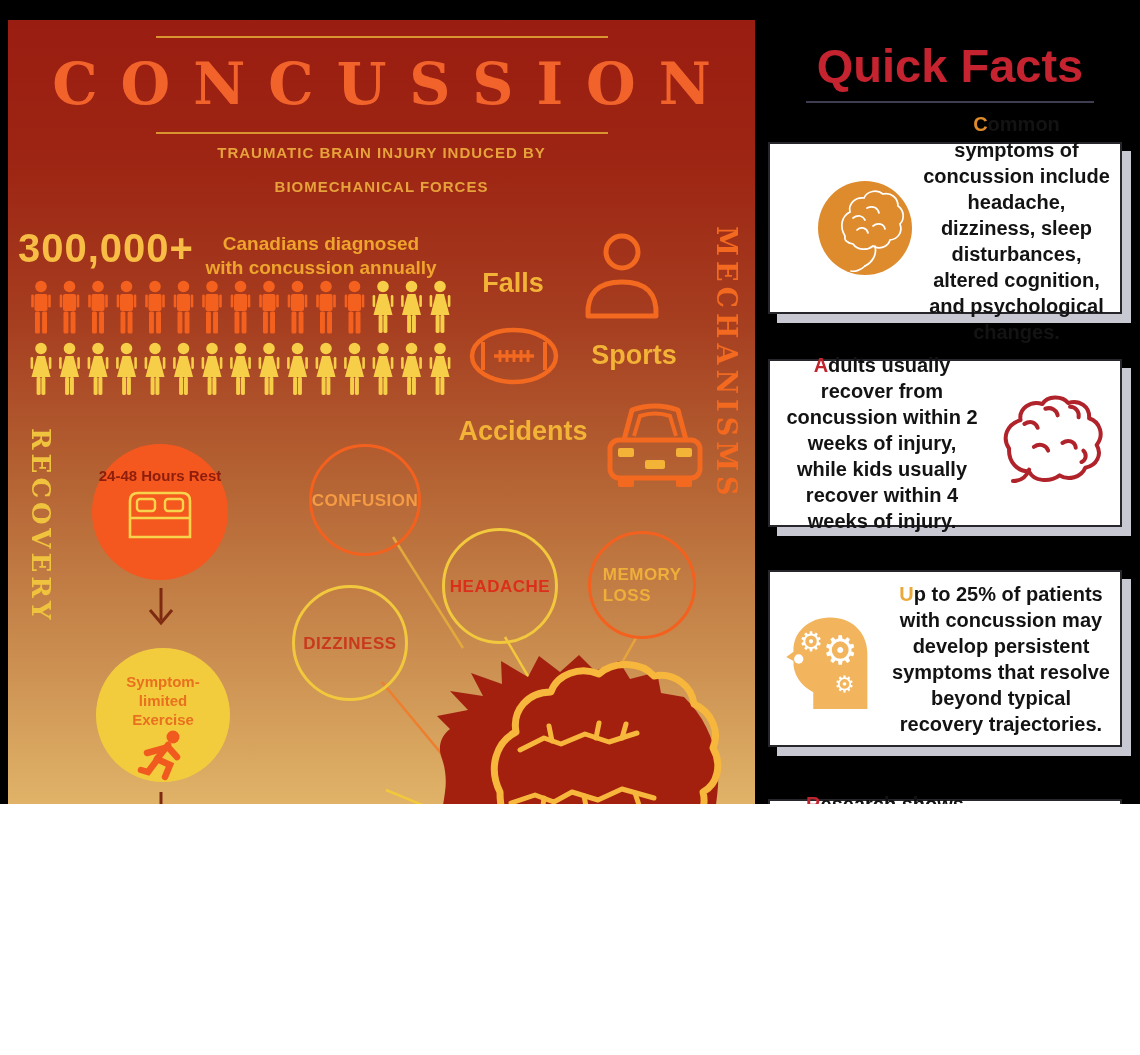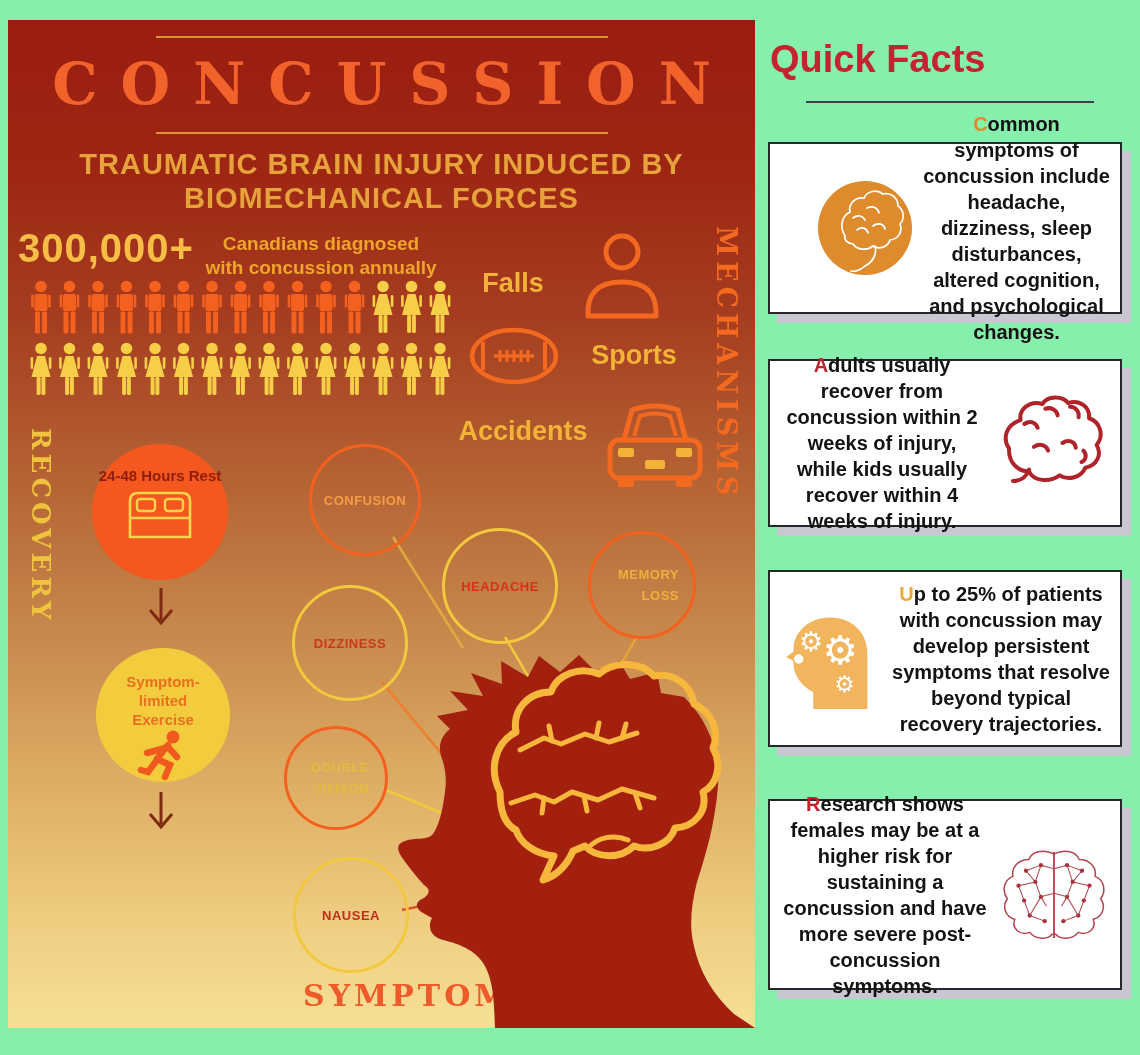--- a/index.html
+++ b/index.html
@@ -1,61 +1,61 @@
 <!DOCTYPE html>
 <html><head>
 <meta charset="utf-8">
 <style>
   html,body{margin:0;padding:0;background:#ffffff;}
-  .canvas{position:relative;width:1140px;height:1055px;background:#86efac;overflow:hidden;
+  .canvas{position:relative;width:1140px;height:804px;background:#000000;overflow:hidden;
           font-family:"Liberation Sans",sans-serif;}
   
   .poster{position:absolute;left:8px;top:20px;width:747px;height:1008px;overflow:hidden;
     background:linear-gradient(180deg,#9a1d11 0%,#9d2513 14%,#a63e20 30%,#b56434 46%,
                #c98b4e 62%,#dfb167 77%,#efce82 90%,#f6e094 100%);}
   .rule{position:absolute;height:2px;background:#db9530;}
   .poster-title{position:absolute;left:0;top:30px;width:747px;text-align:center;
     font-family:"DejaVu Serif",serif;font-weight:bold;font-size:57px;color:#f2632b;
     letter-spacing:23px;text-indent:23px;}
-  .poster-sub{position:absolute;left:0;top:127px;width:747px;text-align:center;
-    font-size:29px;line-height:34px;color:#e7a23b;letter-spacing:1px;font-weight:600;}
+  .poster-sub{position:absolute;left:0;top:116px;width:747px;text-align:center;
+    font-size:15px;line-height:34px;color:#e7a23b;letter-spacing:1px;font-weight:600;}
   .stat-number{position:absolute;left:10px;top:206px;font-size:40px;font-weight:bold;
     color:#f8bd45;letter-spacing:1px;}
   .stat-caption{position:absolute;left:180px;top:212px;width:266px;text-align:center;
     font-size:19px;line-height:24px;font-weight:bold;color:#efa42d;}
   .pictorow{position:absolute;left:20px;width:440px;height:60px;}
   .mech-label{position:absolute;font-size:27px;font-weight:bold;color:#f2b337;text-align:center;}
   .vtext{position:absolute;writing-mode:vertical-rl;font-family:"DejaVu Serif",serif;
     font-weight:bold;text-align:center;}
   .vtext.mech{left:692px;top:206px;height:256px;width:42px;font-size:27px;letter-spacing:5px;color:#f2691f;}
   .vtext.recov{left:10px;top:408px;height:196px;width:38px;font-size:26px;letter-spacing:4px;color:#efc33d;}
   .step-circle{position:absolute;border-radius:50%;display:flex;flex-direction:column;
     align-items:center;text-align:center;}
   .step-circle .lbl{font-size:15px;font-weight:600;line-height:19px;}
   .c1{left:84px;top:424px;width:136px;height:136px;background:#f4581f;}
   .c1 .lbl{margin-top:22px;color:#8e1d0c;}
   .c2{left:88px;top:628px;width:134px;height:134px;background:#f3cc3e;}
   .c2 .lbl{margin-top:24px;color:#e8701f;width:110px;}
   .c3{left:80px;top:829px;width:142px;height:142px;background:#f4581f;}
   .c3 .lbl{margin-top:22px;color:#efbe3c;width:100px;}
   .sym-circle{position:absolute;border-radius:50%;display:flex;align-items:center;
-    justify-content:center;text-align:right;font-size:13px;font-weight:600;
+    justify-content:center;text-align:left;font-size:17px;font-weight:600;
     letter-spacing:.5px;line-height:21px;z-index:3;}
   .s-confusion{left:301px;top:424px;width:106px;height:106px;border:3px solid #f4611e;color:#f49b44;}
   .s-headache{left:434px;top:508px;width:110px;height:110px;border:3px solid #f2c83c;color:#dc2f1b;}
   .s-memory{left:580px;top:511px;width:108px;height:108px;border:3px solid #f4611e;color:#efaf3a;padding:0 14px;box-sizing:border-box;}
   .s-dizzy{left:284px;top:565px;width:110px;height:110px;border:3px solid #f2c83c;color:#c8391d;}
   .s-double{left:276px;top:706px;width:104px;height:104px;border:3px solid #f4611e;color:#e5ba41;padding:0 16px;box-sizing:border-box;}
   .s-nausea{left:285px;top:837px;width:110px;height:110px;border:3px solid #f2c83c;color:#c22d18;}
   .symptoms-label{position:absolute;left:295px;top:958px;width:230px;text-align:center;
     font-family:"DejaVu Serif",serif;font-weight:bold;font-size:30px;letter-spacing:4px;color:#ef5a2b;}
   .abs{position:absolute;}
   
-  .qf-title{position:absolute;left:770px;top:38px;width:360px;text-align:left;
-    font-size:38px;font-weight:bold;color:#c4232f;letter-spacing:0px;}
+  .qf-title{position:absolute;left:770px;top:38px;width:360px;text-align:center;
+    font-size:47px;font-weight:bold;color:#c4232f;letter-spacing:0px;}
   .qf-underline{position:absolute;left:806px;top:101px;width:288px;height:2px;background:#3e3e50;}
   .fact-card{position:absolute;left:768px;width:354px;background:#ffffff;
     border:2px solid #26262b;box-shadow:9px 9px 0 #c8c8d2;box-sizing:border-box;
     display:flex;align-items:center;gap:8px;padding:8px 10px;}
   .fact-text{flex:1;text-align:center;font-size:20px;line-height:26px;font-weight:bold;color:#131313;}
   .fc1{top:142px;height:172px;padding-left:45px;}
   .fc2{top:359px;height:168px;}
   .fc3{top:570px;height:177px;}
   .fc4{top:799px;height:191px;}
   .lead-c{color:#de8b2d;} .lead-a{color:#c0252e;} .lead-u{color:#e9a93b;} .lead-r{color:#c0252e;}
@@ -239,23 +239,20 @@
       <span>CONFUSION</span>
       </div>
     <div class="sym-circle s-headache">
       <span>HEADACHE</span>
       </div>
     <div class="sym-circle s-memory">
       <span>MEMORY LOSS</span>
       </div>
     <div class="sym-circle s-dizzy">
       <span>DIZZINESS</span>
-      </div>
-    <div class="sym-circle s-double">
-      <span>DOUBLE VISISON</span>
       </div>
     <div class="sym-circle s-nausea">
       <span>NAUSEA</span>
       </div>
 
     <div class="symptoms-label">SYMPTOMS</div>
   </div>
 
   <div class="qf-title">Quick Facts</div>
   <div class="qf-underline"></div>

